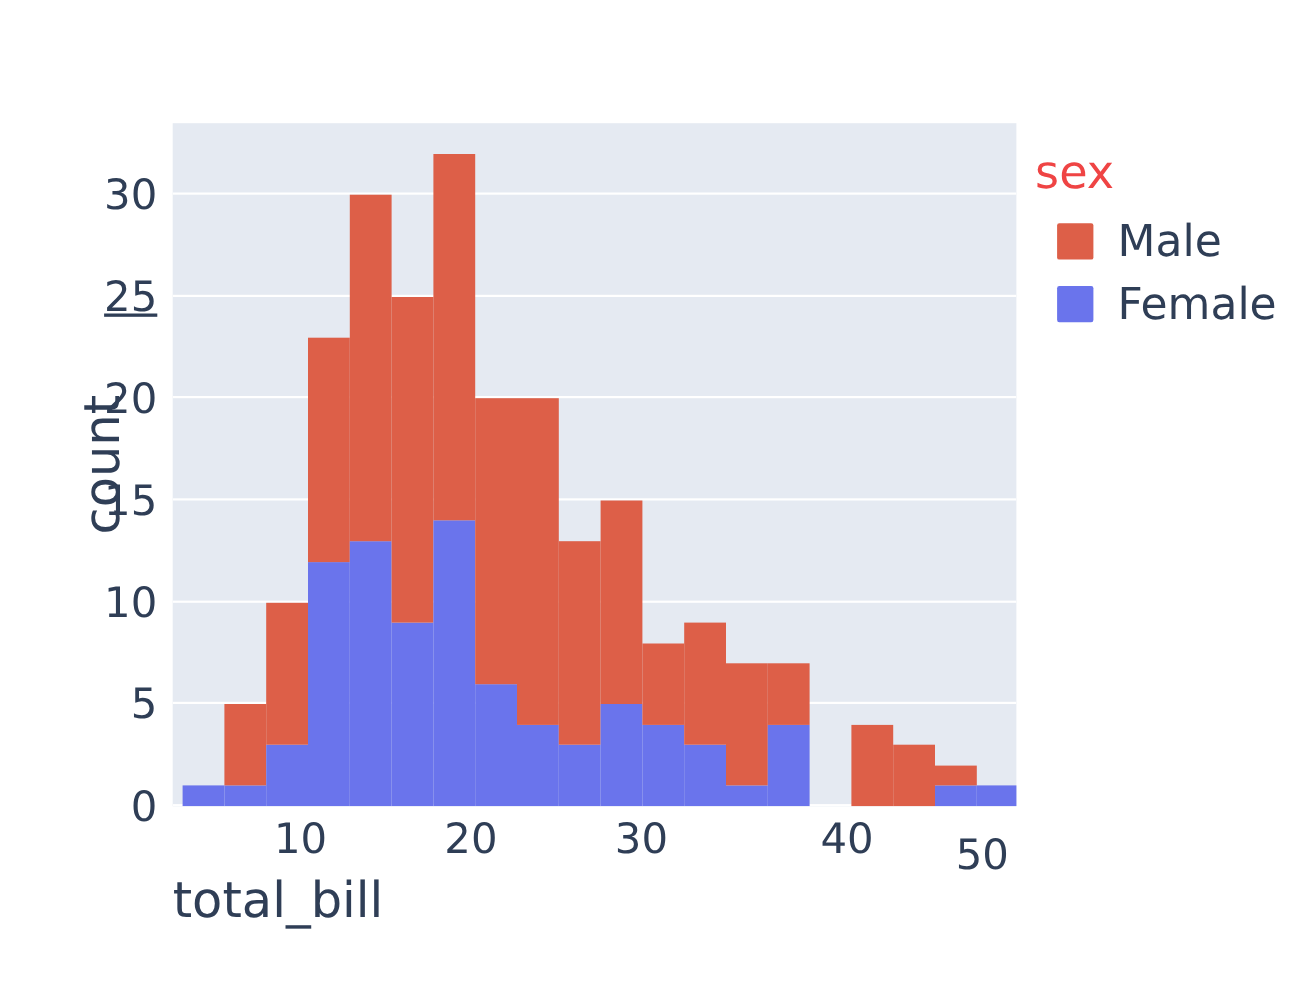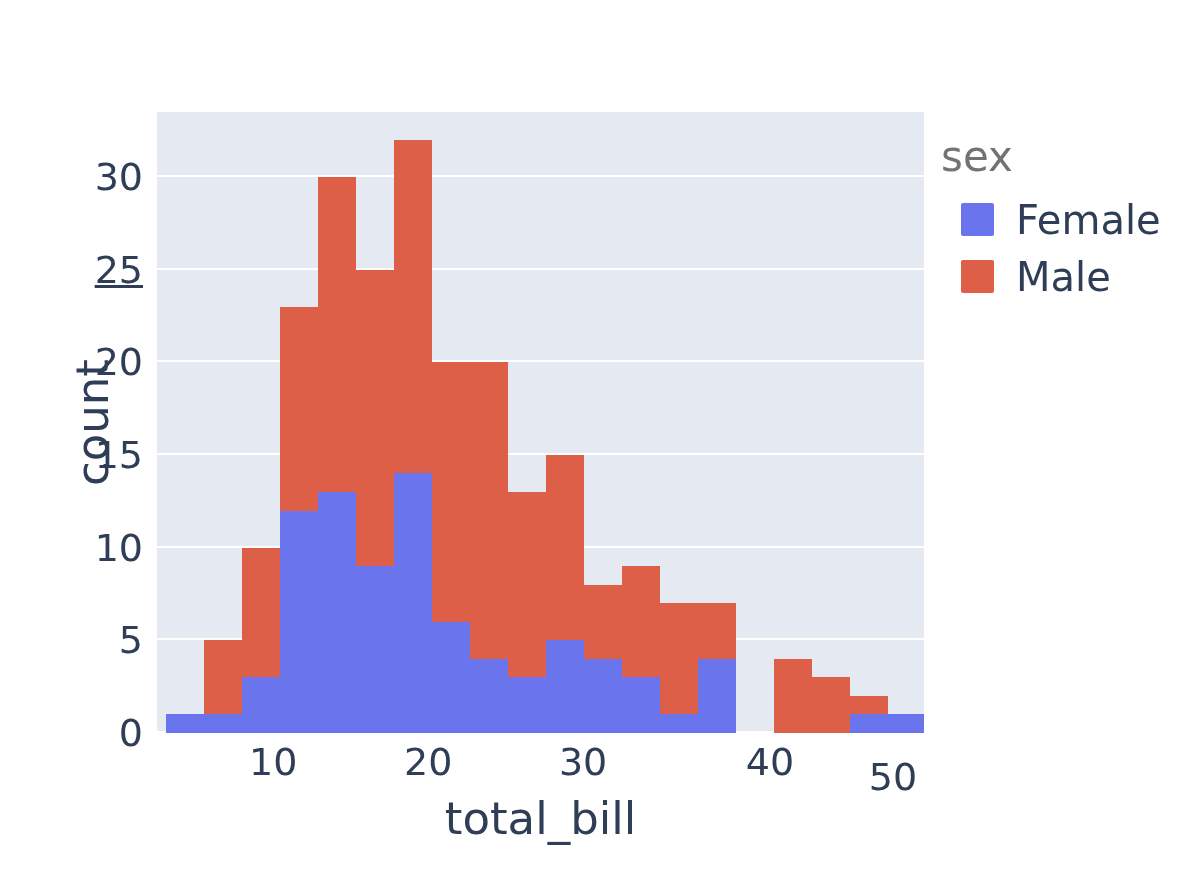--- a/index.html
+++ b/index.html
@@ -37,21 +37,21 @@
     color: #2f3e56;
     letter-spacing: 0px;
     white-space: nowrap;
   }
 
   #xlabel {
     position: absolute;
     left: 157px;
     top: 792px;
     width: 767px;
-    text-align: center;
+    text-align: left;
     font-size: 45px;
     color: #2f3e56;
     white-space: nowrap;
   }
 
   
   #plot {
     position: absolute;
     left: 157px;
     top: 112px;
@@ -99,21 +99,21 @@
 
   
   #legend {
     position: absolute;
     left: 941px;
     top: 132px;
     width: 240px;
   }
   #legend-title {
     font-size: 42px;
-    color: #737373;
+    color: #ef4444;
     margin: 0 0 10px 0;
     white-space: nowrap;
   }
   .legend-row {
     display: flex;
     align-items: center;
     height: 57px;
   }
   .legend-swatch {
     width: 33px;
@@ -200,22 +200,22 @@
       <div class="xtick-wrap" style="left: 583.111px;">30</div>
       <div class="xtick-wrap" style="left: 770px;">40</div>
       <div class="xtick-wrap" style="left: 893.01px; margin-top: 15px;">50</div>
     </div>
 
   <div id="xlabel">total_bill</div>
 
   <div id="legend">
     <div id="legend-title">sex</div>
     <div class="legend-row">
+      <span class="legend-swatch" id="sw-male" style="background: rgb(221, 95, 72);"></span>
+      <span class="legend-label">Male</span>
+    </div>
+    <div class="legend-row">
       <span class="legend-swatch" id="sw-female" style="background: rgb(106, 116, 236);"></span>
       <span class="legend-label">Female</span>
     </div>
-    <div class="legend-row">
-      <span class="legend-swatch" id="sw-male" style="background: rgb(221, 95, 72);"></span>
-      <span class="legend-label">Male</span>
-    </div>
   </div>
 
 </div>
 
 </body></html>

